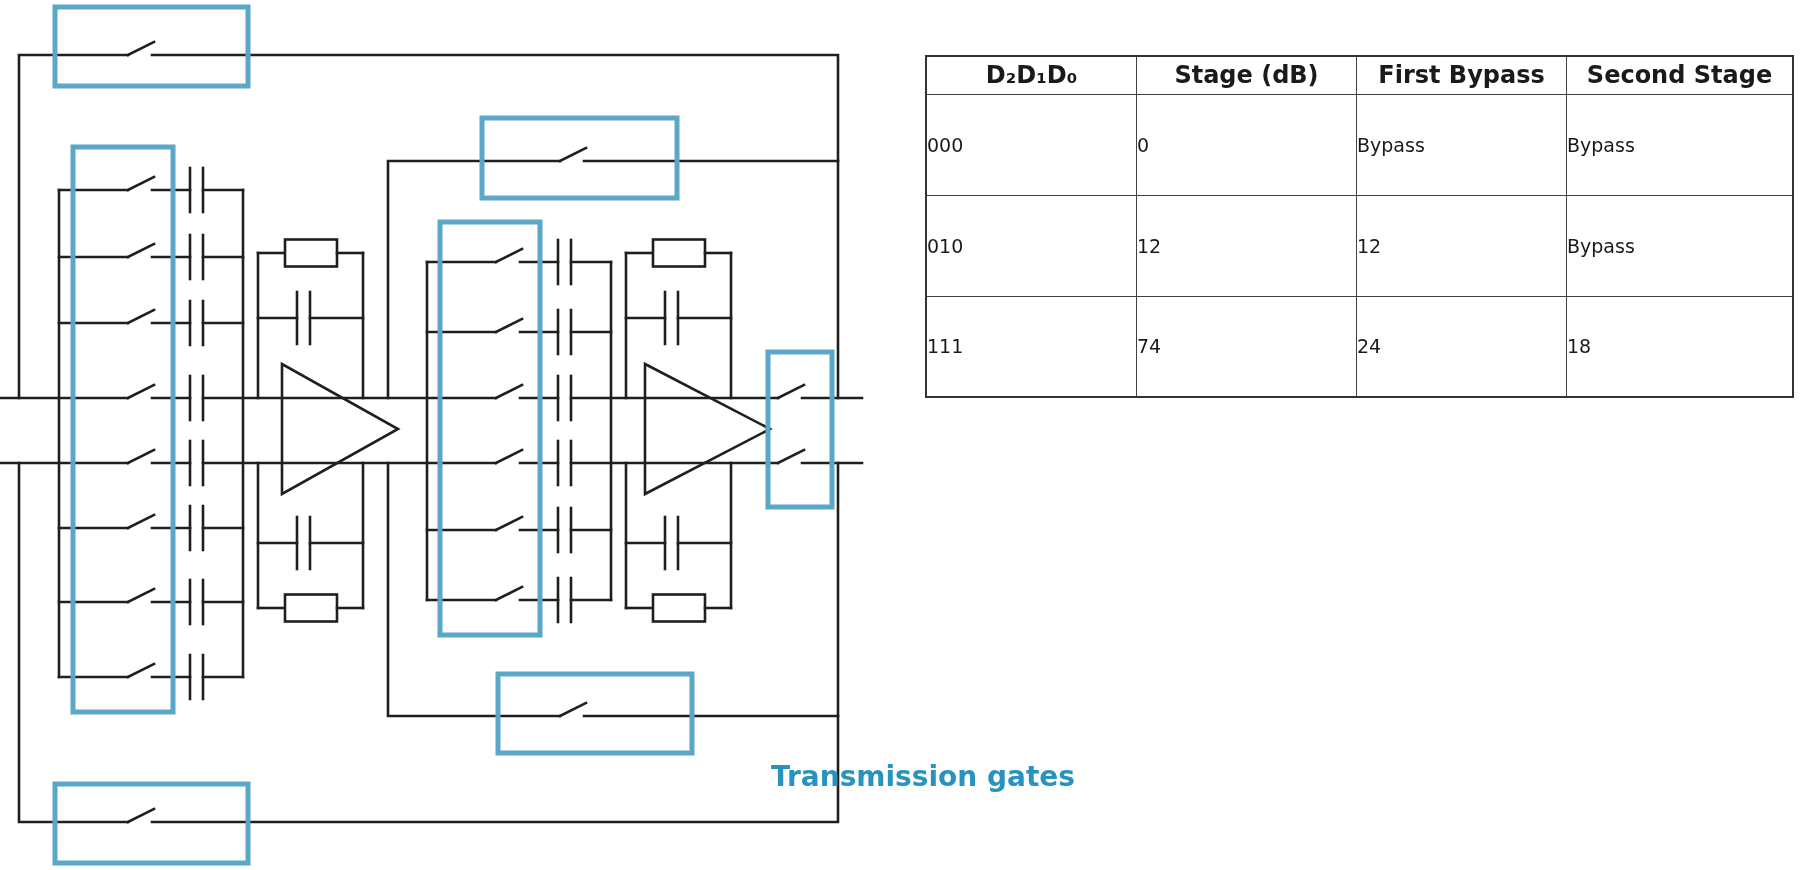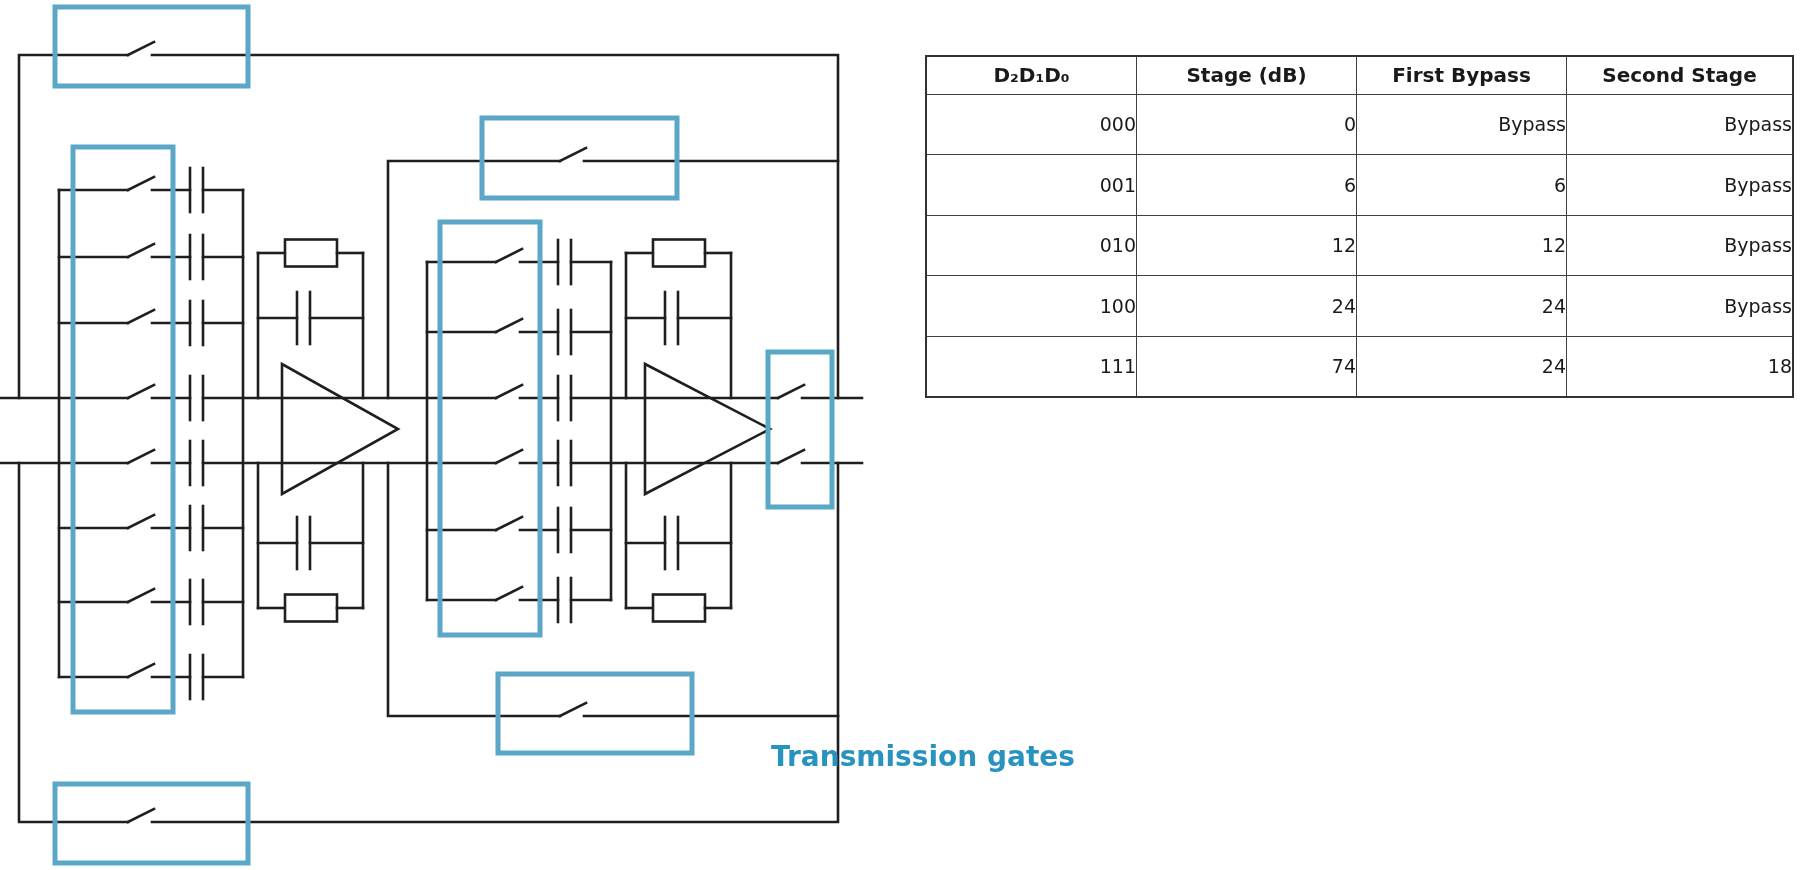--- a/index.html
+++ b/index.html
@@ -5,27 +5,27 @@
   html,body{margin:0;padding:0;background:#ffffff;}
   #stage{position:relative;width:1811px;height:870px;background:#ffffff;overflow:hidden;
          font-family:"Liberation Sans", sans-serif;}
   #circuit-svg{position:absolute;left:0;top:0;}
   .wire{stroke:#1f1f1f;stroke-width:2.6;fill:none;stroke-linecap:square;}
   .comp{stroke:#1f1f1f;stroke-width:2.6;fill:#ffffff;}
   .tri{stroke:#1f1f1f;stroke-width:2.6;fill:none;stroke-linejoin:miter;}
   .hlbox{stroke:#5BA7C7;stroke-width:5;fill:none;}
   #gain-table{position:absolute;left:925px;top:55px;width:862px;height:343px;
               border-collapse:collapse;table-layout:fixed;font-family:"DejaVu Sans","Liberation Sans",sans-serif;}
-  #gain-table th{border:1.6px solid #404040;font-weight:bold;font-size:20px;color:#1a1a1a;
+  #gain-table th{border:1.6px solid #404040;font-weight:bold;font-size:24px;color:#1a1a1a;
                  text-align:center;vertical-align:middle;padding:0;}
   #gain-table td{border:1.6px solid #404040;font-size:19px;color:#1a1a1a;
-                 text-align:right;vertical-align:middle;padding:0;}
+                 text-align:left;vertical-align:middle;padding:0;}
   #gain-table{border:2.6px solid #333333;}
   #gain-table tr{height:38px;}
-  #tg-label{position:absolute;left:771px;top:740px;font-size:28px;font-weight:bold;
+  #tg-label{position:absolute;left:771px;top:760px;font-size:28px;font-weight:bold;
             color:#2893BF;font-family:"DejaVu Sans","Liberation Sans",sans-serif;white-space:nowrap;}
 </style>
 </head>
 <body>
 
 <div id="stage">
 
   <svg id="circuit-svg" width="1811" height="870" viewBox="0 0 1811 870">
     <defs>
 
@@ -152,35 +152,23 @@
       </tr>
     </thead>
     <tbody>
       <tr>
         <td>000</td>
         <td>0</td>
         <td>Bypass</td>
         <td>Bypass</td>
       </tr>
       <tr>
-        <td>001</td>
-        <td>6</td>
-        <td>6</td>
-        <td>Bypass</td>
-      </tr>
-      <tr>
         <td>010</td>
         <td>12</td>
         <td>12</td>
-        <td>Bypass</td>
-      </tr>
-      <tr>
-        <td>100</td>
-        <td>24</td>
-        <td>24</td>
         <td>Bypass</td>
       </tr>
       <tr>
         <td>111</td>
         <td>74</td>
         <td>24</td>
         <td>18</td>
       </tr>
     </tbody>
   </table>

